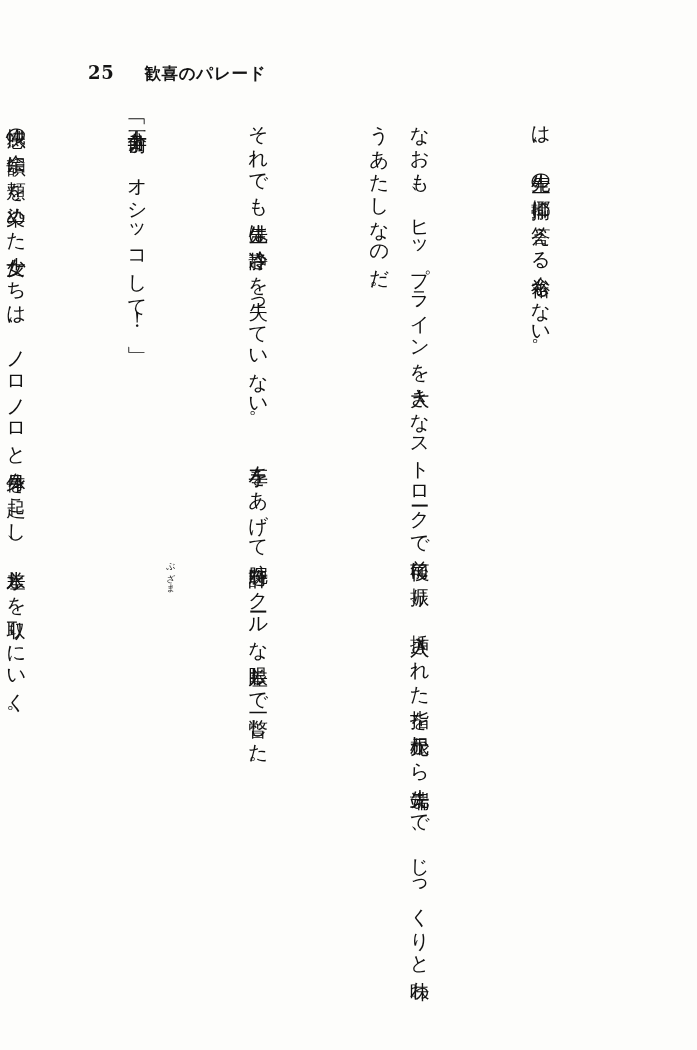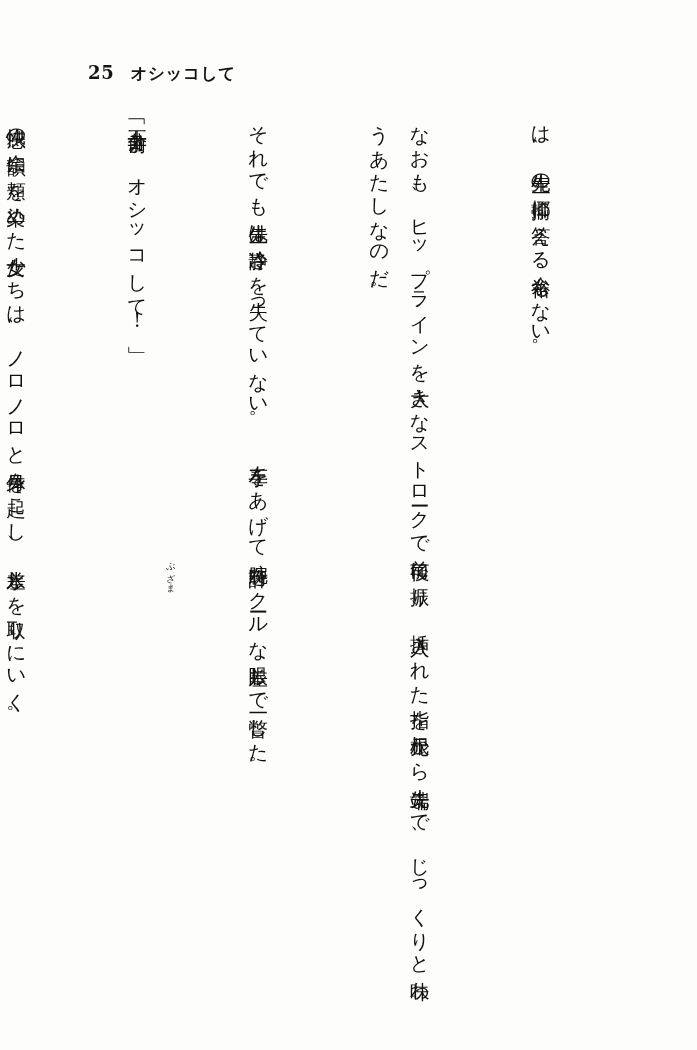--- a/index.html
+++ b/index.html
@@ -26,21 +26,21 @@
   }
 
   
   .running-head {
     position: absolute;
     top: 62px;
     left: 88px;
     display: flex;
     flex-direction: row;
     align-items: baseline;
-    gap: 16px;
+    gap: 30px;
     font-size: 17px;
     letter-spacing: 0.04em;
     color: #141414;
     font-weight: 600;
   }
   .running-head .folio {
     font-family: "DejaVu Serif", serif;
     font-size: 18px;
   }
   .running-head .chapter-title {
@@ -78,21 +78,21 @@
     color: #1a1a1a;
   }
 </style>
 </head>
 <body>
 
 <div class="page">
 
   <div class="running-head">
     <span class="folio">25</span>
-    <span class="chapter-title">オシッコして</span>
+    <span class="chapter-title">歓喜のパレード</span>
   </div>
 
   <div class="body-text">
     <p>は、先生の揶揄に答える余裕もない。</p>
     <p>なおも、ヒップラインを大きなストロークで前後に振り、挿入された指を根元から先端まで、じっくりと味わうあたしなのだ。</p>
     <p>それでも先生は冷静さを失っていない。　左手をあげて腕時計をクールな眼差しで一瞥した。</p>
     <p>「十五分前よ。オシッコして!」</p>
     <p>快感の余韻に頬を染めた少女たちは、ノロノロと身体を起こし、水差しを取りにいく。</p>
     
     

